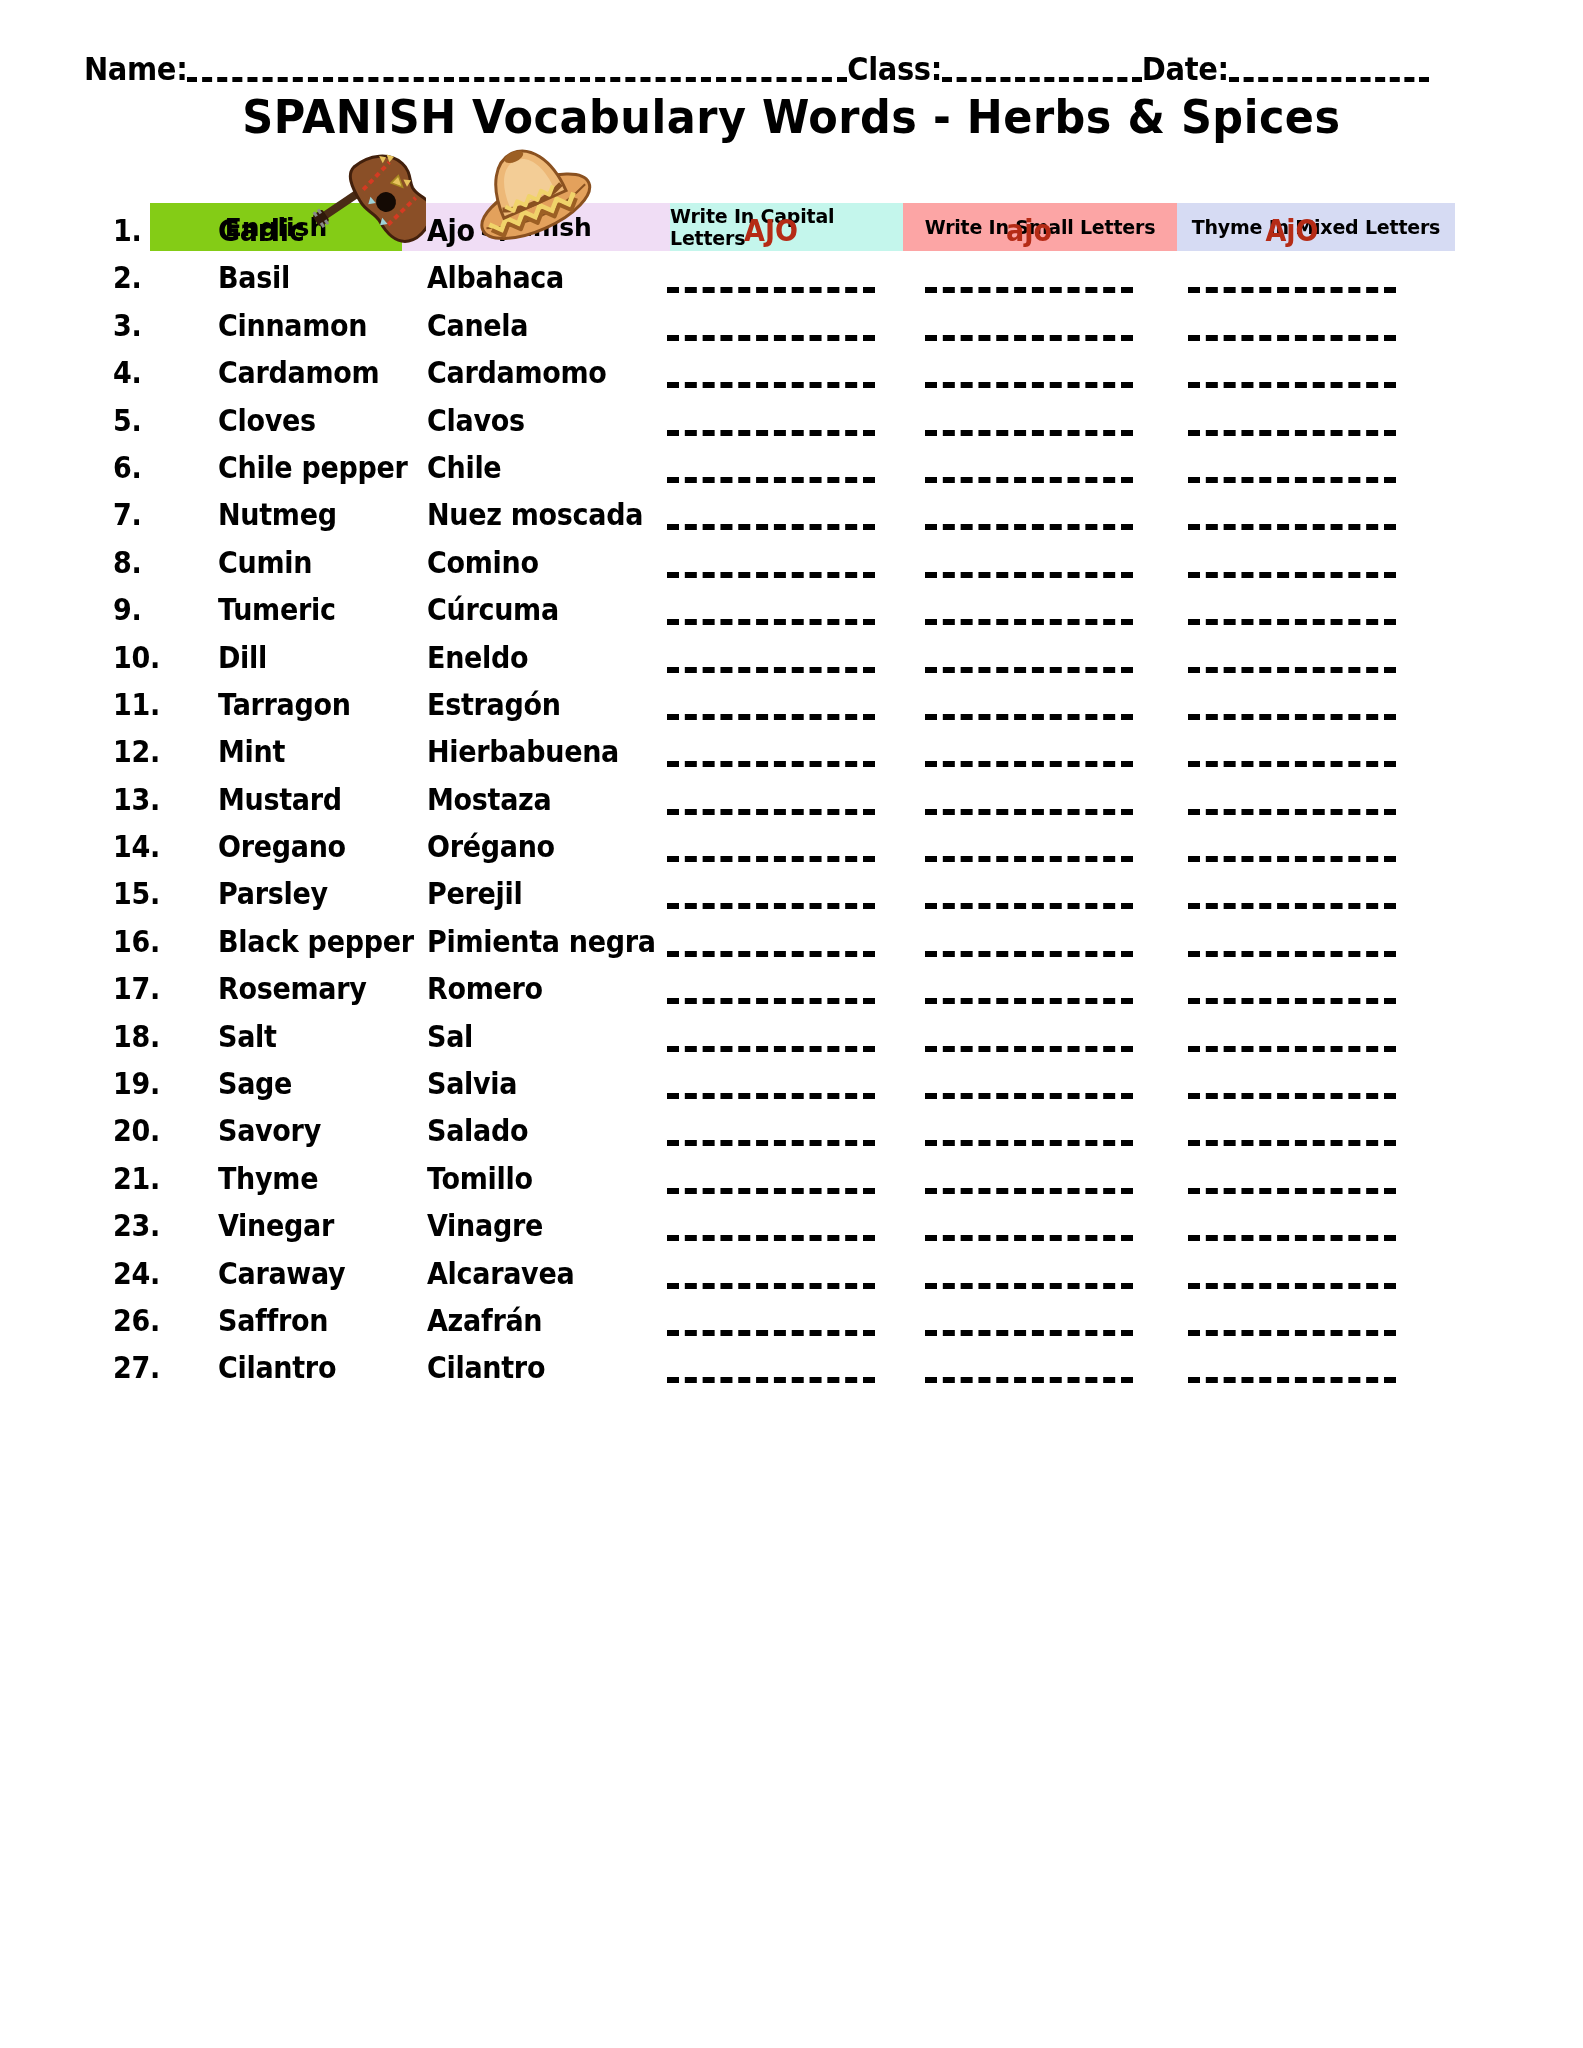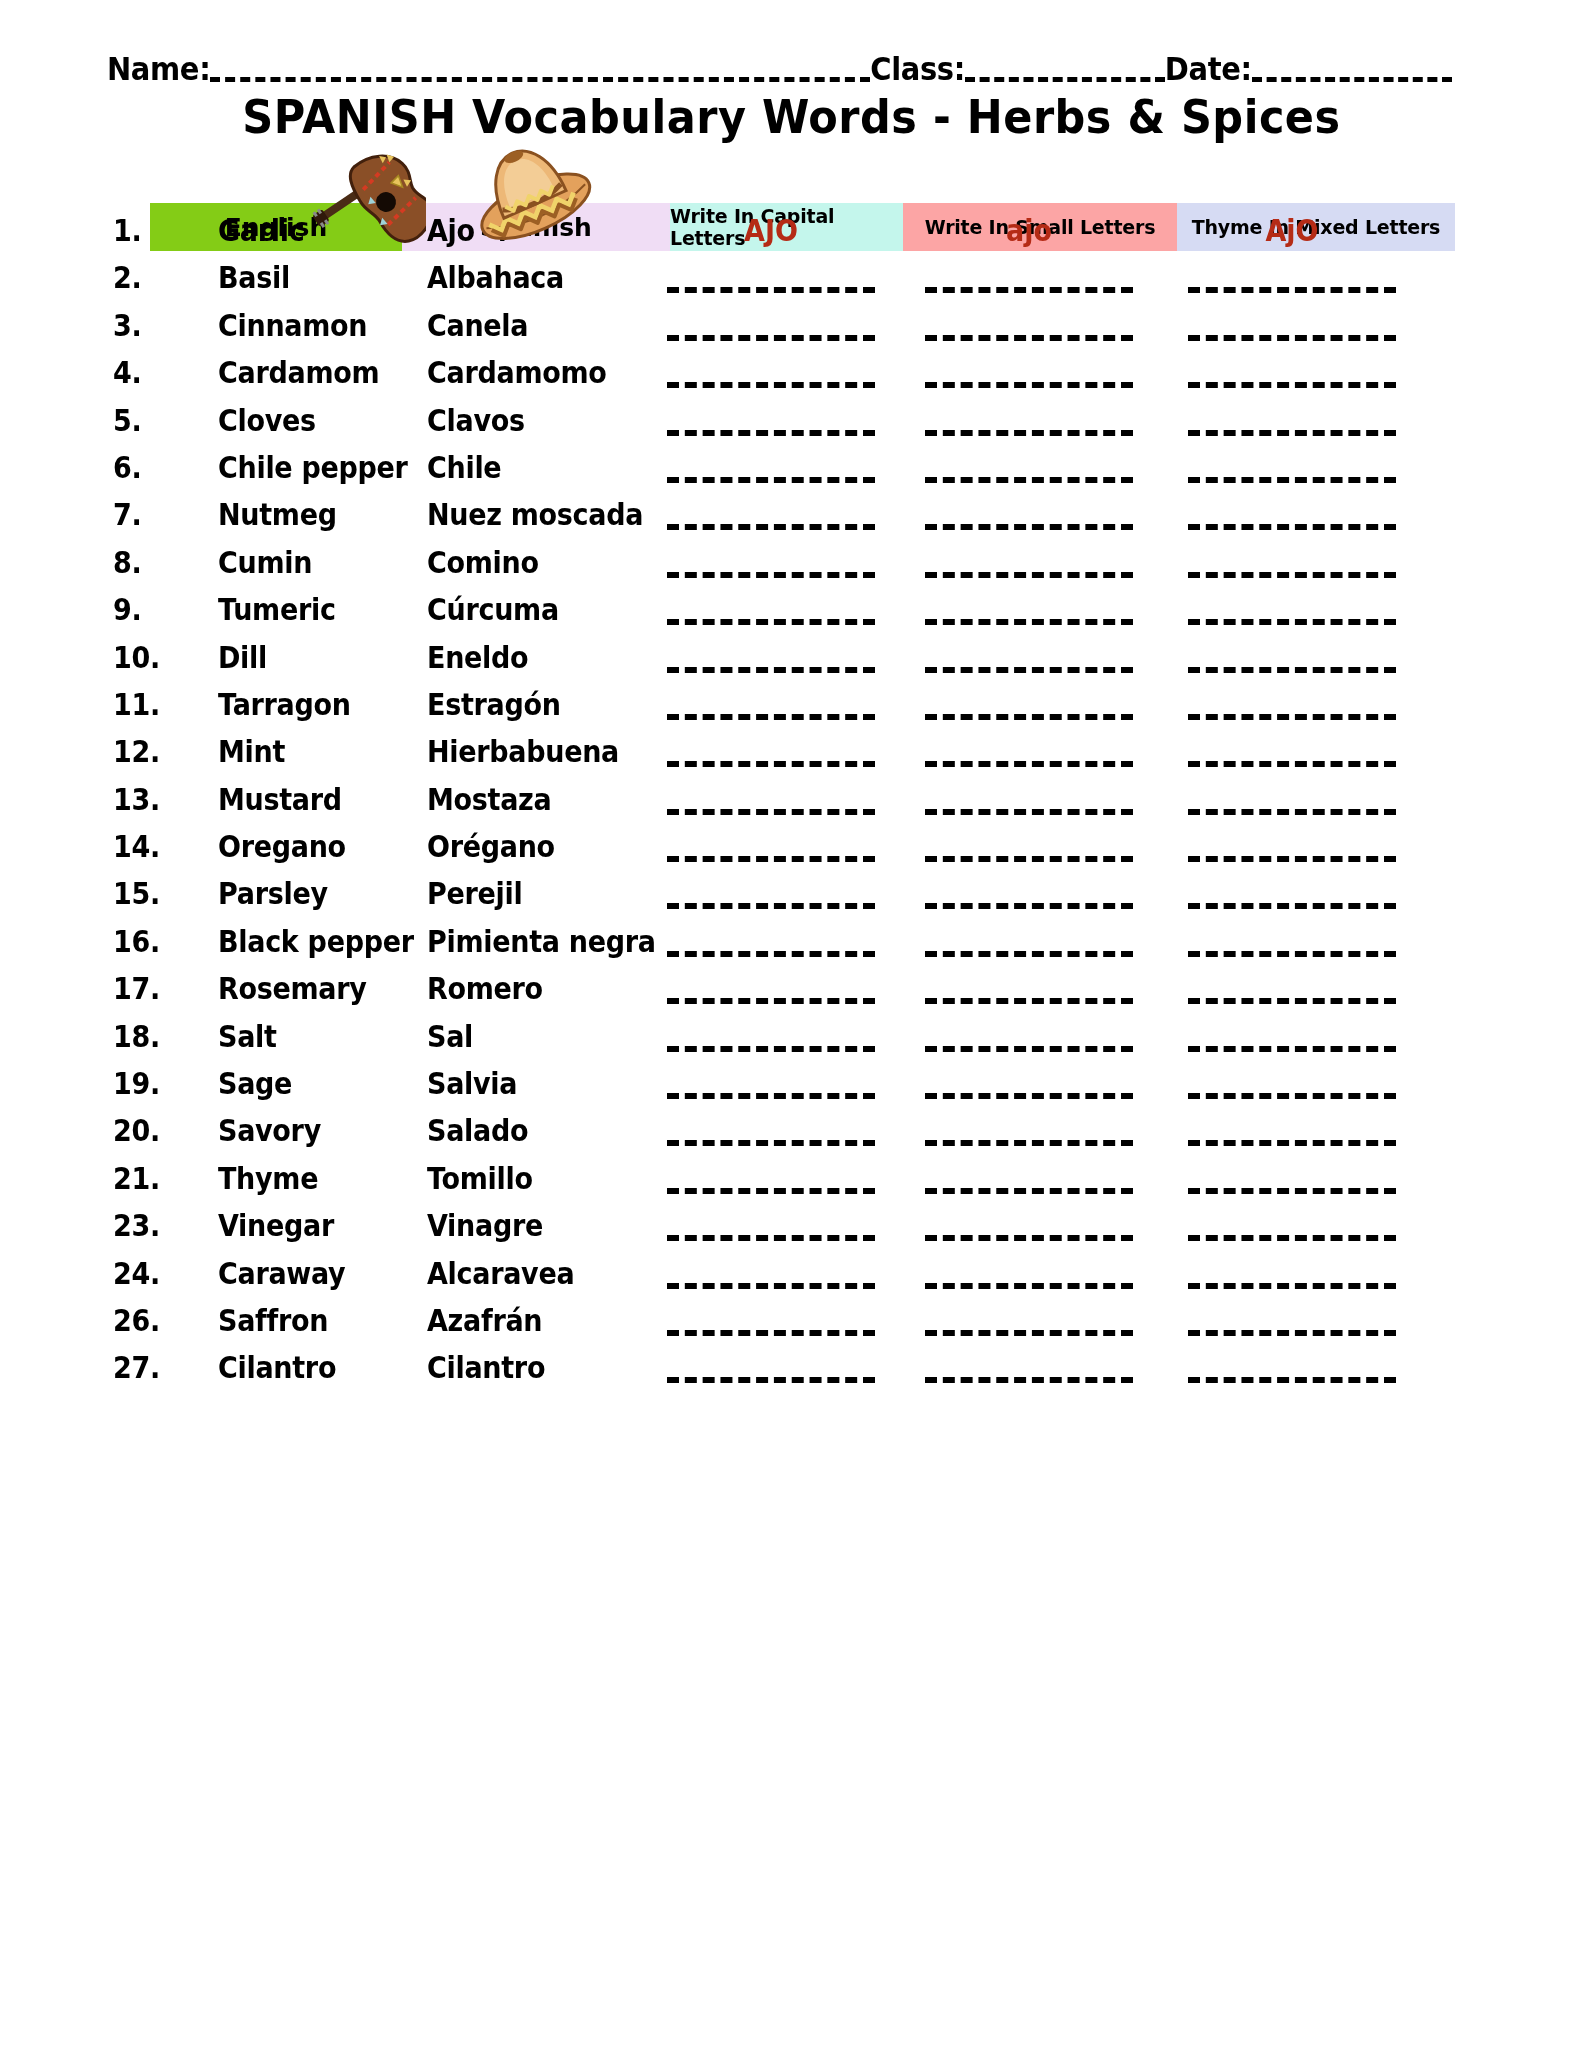--- a/index.html
+++ b/index.html
@@ -19,21 +19,21 @@
     position: absolute;
     left: 0; top: 0;
     width: 1583px;
     height: 2048px;
     background: #ffffff;
   }
 
   
   .idline {
     position: absolute;
-    left: 107px;
+    left: 84px;
     top: 44px;
     width: 1395px;
     height: 42px;
     display: flex;
     align-items: flex-end;
     white-space: nowrap;
   }
   .idlabel {
     font-size: 29px;
     font-weight: 700;

